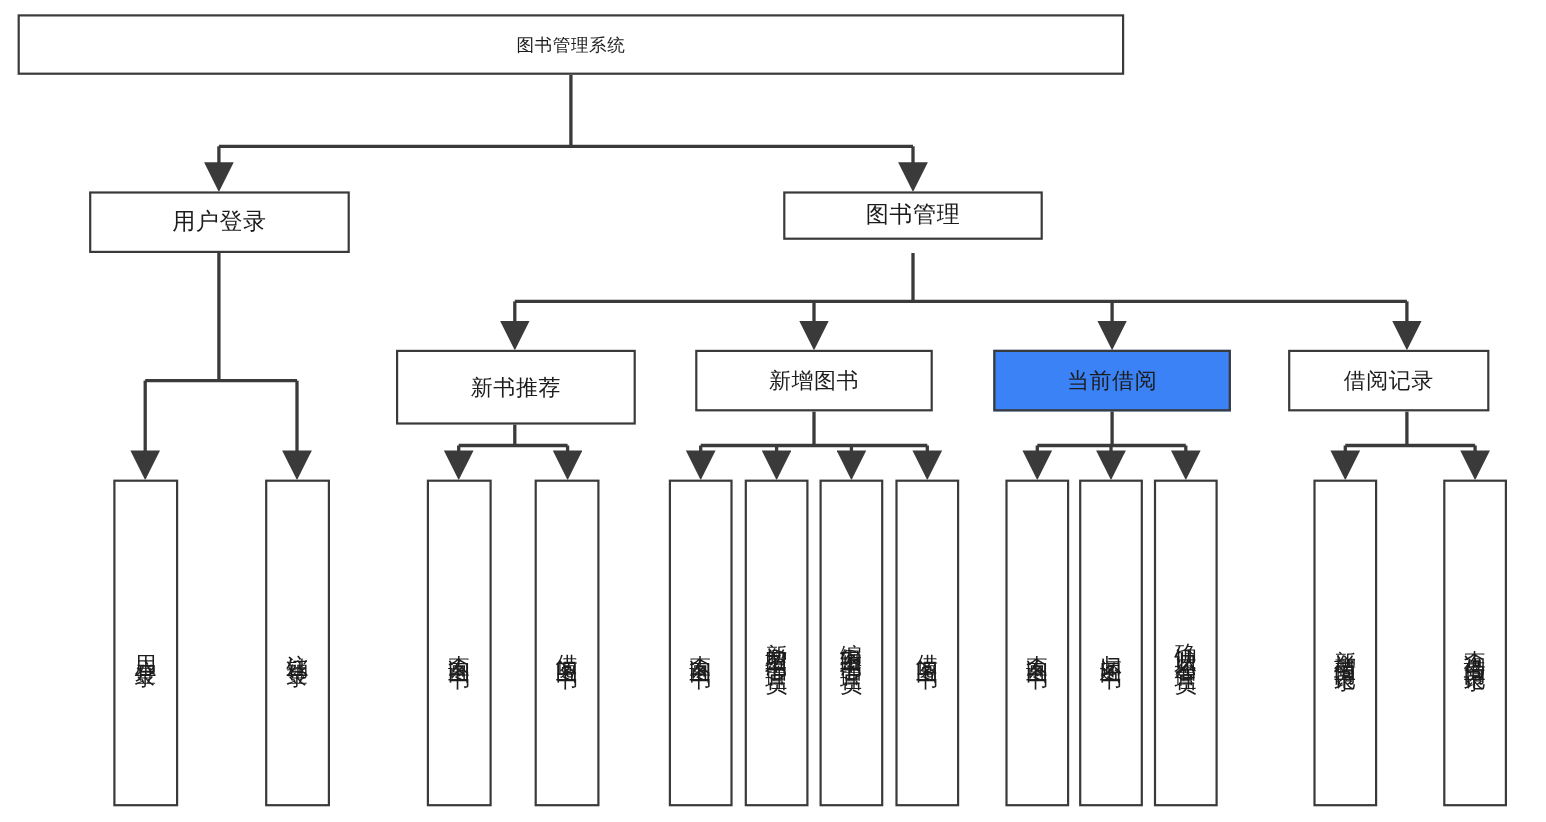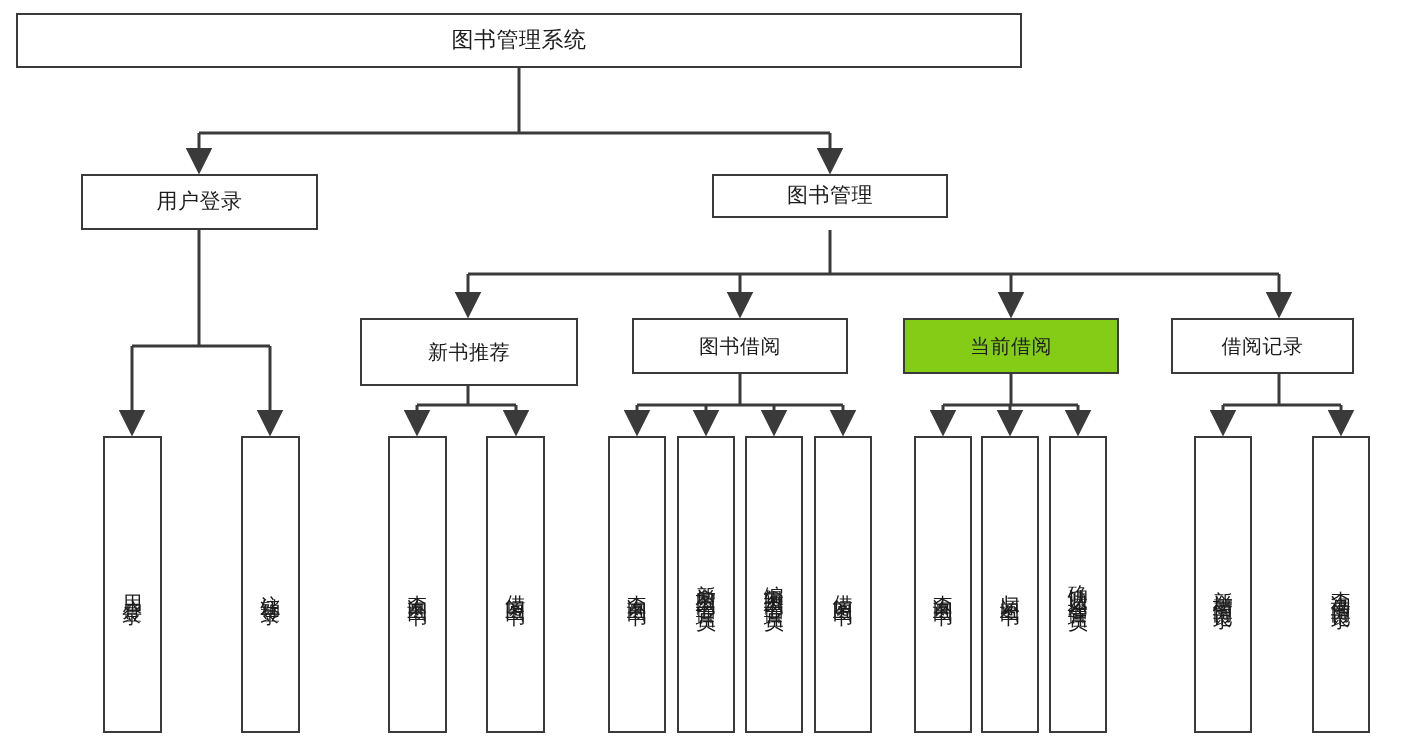--- a/index.html
+++ b/index.html
@@ -46,21 +46,21 @@
   }
   .node-label {
     display: block;
     white-space: pre;
     line-height: 1.12;
     letter-spacing: 0.5px;
   }
   .node.vertical .node-label {
     letter-spacing: 4px;
   }
-  .node.root .node-label { font-size: 22px; }
+  .node.root .node-label { font-size: 16px; }
   .node.level1 .node-label { font-size: 21px; }
   .node.level2 .node-label { font-size: 20px; }
   .node.leaf .node-label { font-size: 20px; }
   .watermark {
     position: absolute;
     color: #b9b9b9;
     font-size: 17px;
     white-space: pre;
     z-index: 3;
     letter-spacing: 0.5px;
@@ -133,23 +133,23 @@
     <span class="node-label">用户登录</span>
   </div>
   <div class="node level1 horizontal" style="left: 712px; top: 174px; width: 236px; height: 44px; border-color: rgb(58, 58, 58); background: rgb(255, 255, 255); color: rgb(28, 28, 28);">
     <span class="node-label">图书管理</span>
   </div>
 
   <div class="node level2 horizontal" style="left: 360px; top: 318px; width: 218px; height: 68px; border-color: rgb(58, 58, 58); background: rgb(255, 255, 255); color: rgb(28, 28, 28);">
     <span class="node-label">新书推荐</span>
   </div>
   <div class="node level2 horizontal" style="left: 632px; top: 318px; width: 216px; height: 56px; border-color: rgb(58, 58, 58); background: rgb(255, 255, 255); color: rgb(28, 28, 28);">
-    <span class="node-label">图书借阅</span>
+    <span class="node-label">新增图书</span>
   </div>
-  <div class="node level2 horizontal" style="left: 903px; top: 318px; width: 216px; height: 56px; border-color: rgb(58, 58, 58); background: #84cc16; color: rgb(28, 28, 28);">
+  <div class="node level2 horizontal" style="left: 903px; top: 318px; width: 216px; height: 56px; border-color: rgb(58, 58, 58); background: #3b82f6; color: rgb(28, 28, 28);">
     <span class="node-label">当前借阅</span>
   </div>
   <div class="node level2 horizontal" style="left: 1171px; top: 318px; width: 183px; height: 56px; border-color: rgb(58, 58, 58); background: rgb(255, 255, 255); color: rgb(28, 28, 28);">
     <span class="node-label">借阅记录</span>
   </div>
 
   <div class="node leaf vertical" style="left: 103px; top: 436px; width: 59px; height: 297px; border-color: rgb(58, 58, 58); background: rgb(255, 255, 255); color: rgb(28, 28, 28);">
     <span class="node-label">用户登录</span>
   </div>
   <div class="node leaf vertical" style="left: 241px; top: 436px; width: 59px; height: 297px; border-color: rgb(58, 58, 58); background: rgb(255, 255, 255); color: rgb(28, 28, 28);">

